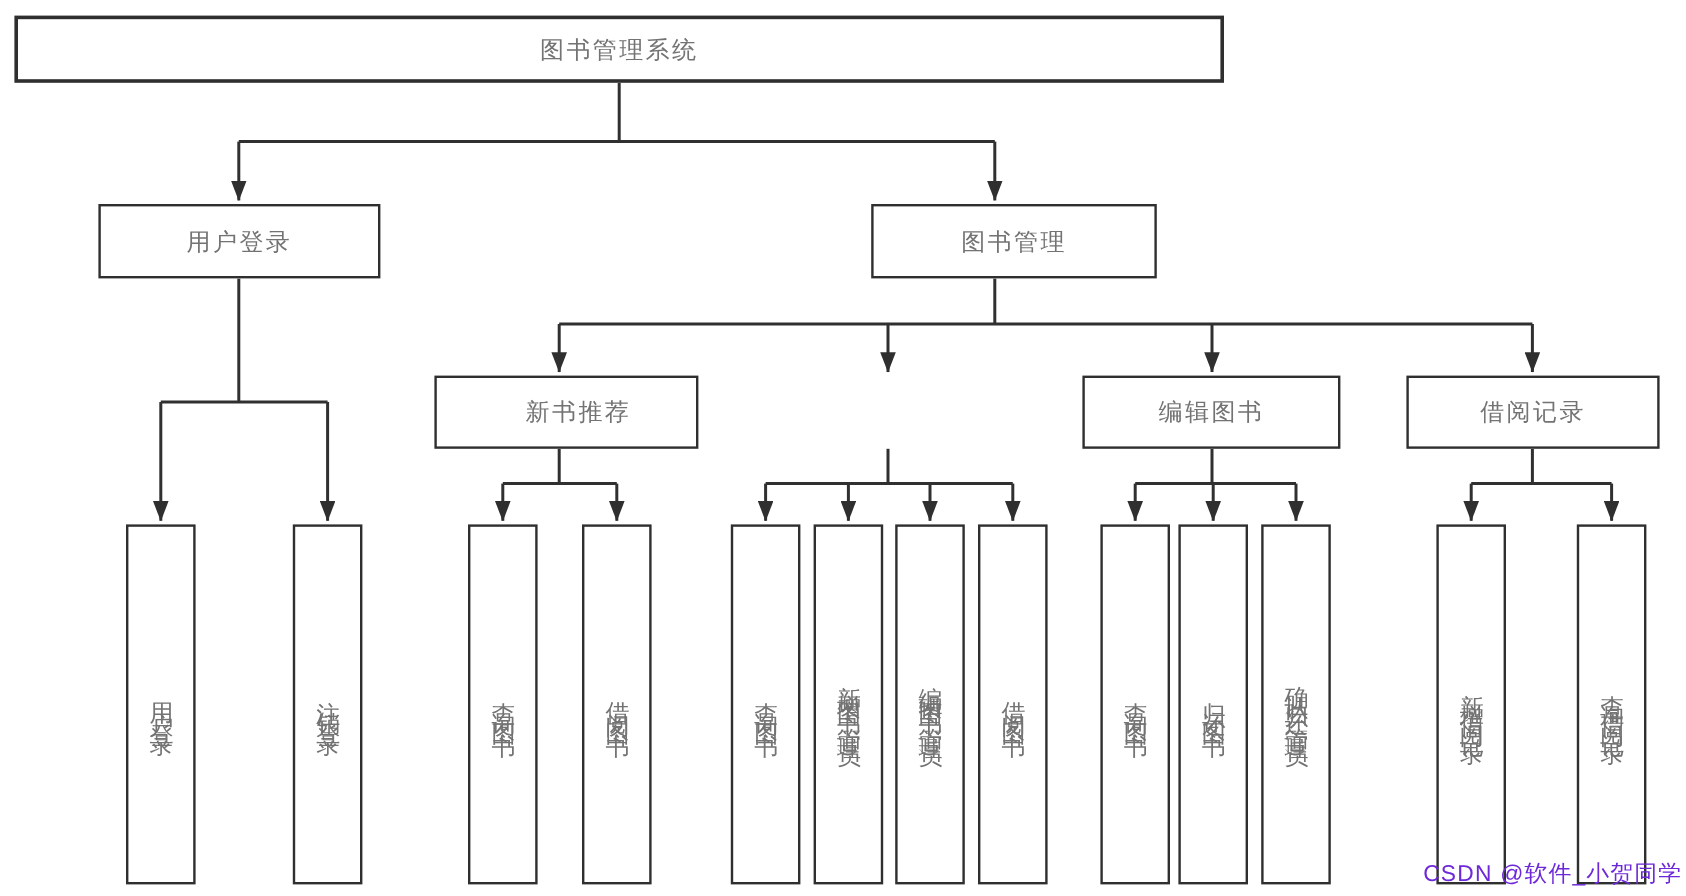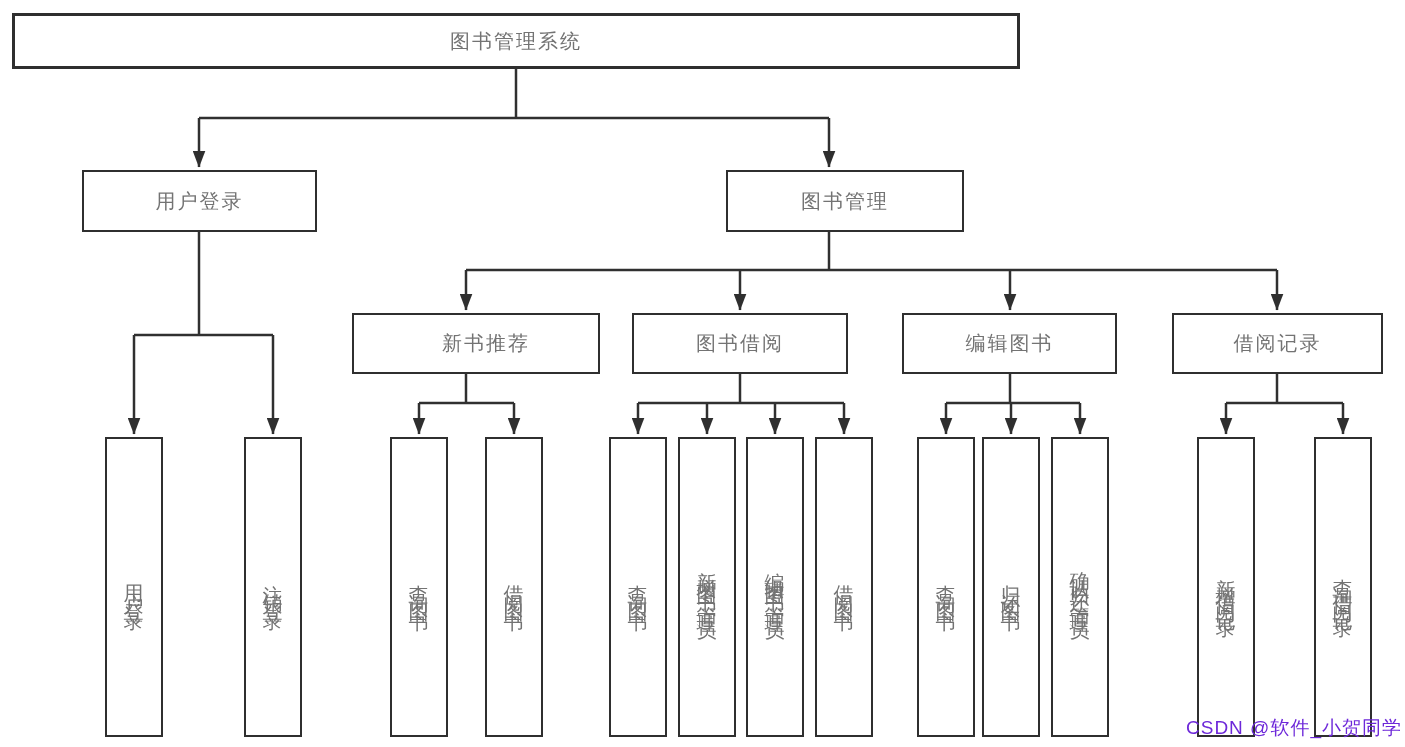--- a/index.html
+++ b/index.html
@@ -10,21 +10,21 @@
   svg.connectors{position:absolute;left:0;top:0;width:1405px;height:747px;}
   .ln{stroke:#303030;stroke-width:2.5;fill:none;}
   .node{
     position:absolute;box-sizing:border-box;border:2.5px solid #2f2f2f;background:#ffffff;
     display:flex;align-items:center;justify-content:center;
     color:#737373;font-size:20px;letter-spacing:2px;z-index:2;
   }
   #n-root{left:12px;top:13px;width:1008px;height:56px;border-width:3px;}
   #n-user-login{left:82px;top:170px;width:235px;height:62px;}
   #n-book-mgmt{left:710px;top:170px;width:238px;height:62px;margin-left:16px;}
-  #n-new-rec{left:352px;top:313px;width:248px;height:61px;padding-left:20px;}
+  #n-new-rec{left:362px;top:313px;width:220px;height:61px;padding-left:20px;}
   #n-book-borrow{left:632px;top:313px;width:216px;height:61px;}
   #n-cur-borrow{left:902px;top:313px;width:215px;height:61px;}
   #n-borrow-log{left:1172px;top:313px;width:211px;height:61px;}
   .leaf{
     top:437px;width:58px;height:300px;
     writing-mode:vertical-rl;text-orientation:mixed;
     font-size:20px;letter-spacing:9px;line-height:1;
   }
   #l-a1{left:105px;} #l-a2{left:244px;}
   #l-b1{left:390px;} #l-b2{left:485px;}
@@ -88,21 +88,20 @@
     <path class="ln" d="M1226,403 L1226,434" marker-end="url(#arr)"></path>
     <path class="ln" d="M1343,403 L1343,434" marker-end="url(#arr)"></path>
   </svg>
 
   <div class="node" id="n-root">图书管理系统</div>
 
   <div class="node" id="n-user-login">用户登录</div>
   <div class="node" id="n-book-mgmt">图书管理</div>
 
   <div class="node" id="n-new-rec">新书推荐</div>
-  <div class="node" id="n-book-borrow">图书借阅</div>
   <div class="node" id="n-cur-borrow">编辑图书</div>
   <div class="node" id="n-borrow-log">借阅记录</div>
 
   <div class="node leaf" id="l-a1">用户登录</div>
   <div class="node leaf" id="l-a2">注销登录</div>
 
   <div class="node leaf" id="l-b1">查询图书</div>
   <div class="node leaf" id="l-b2">借阅图书</div>
 
   <div class="node leaf" id="l-c1">查询图书</div>

